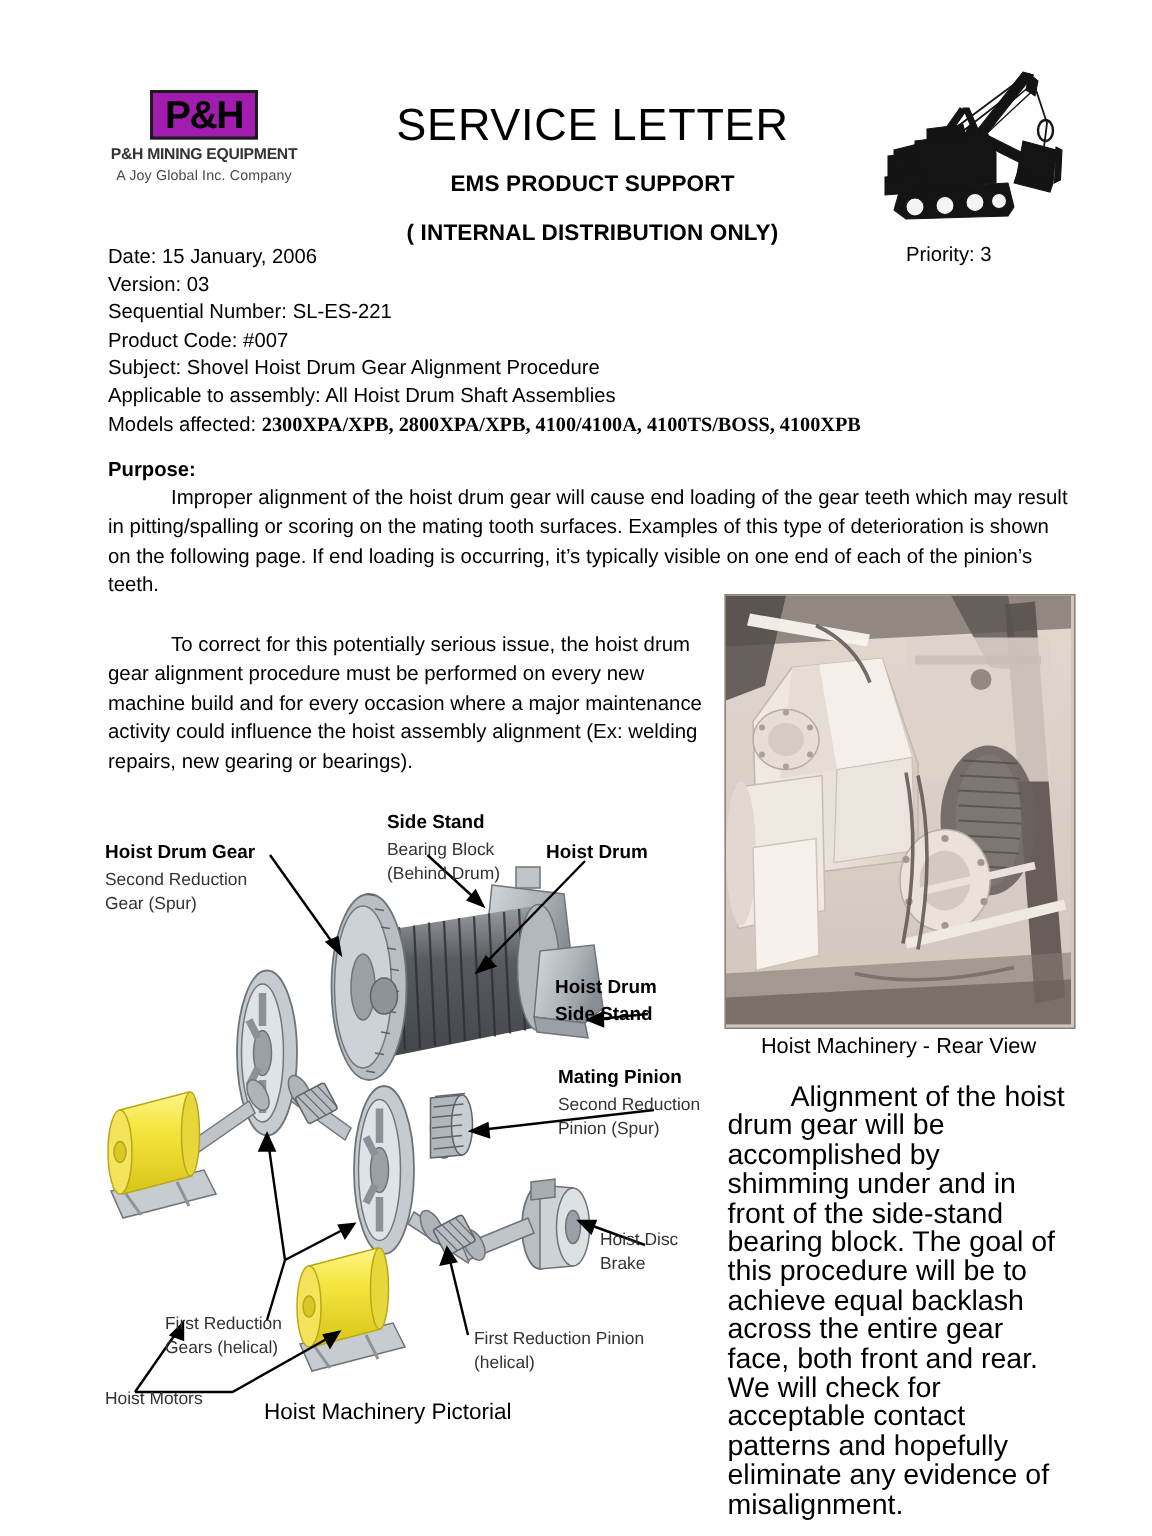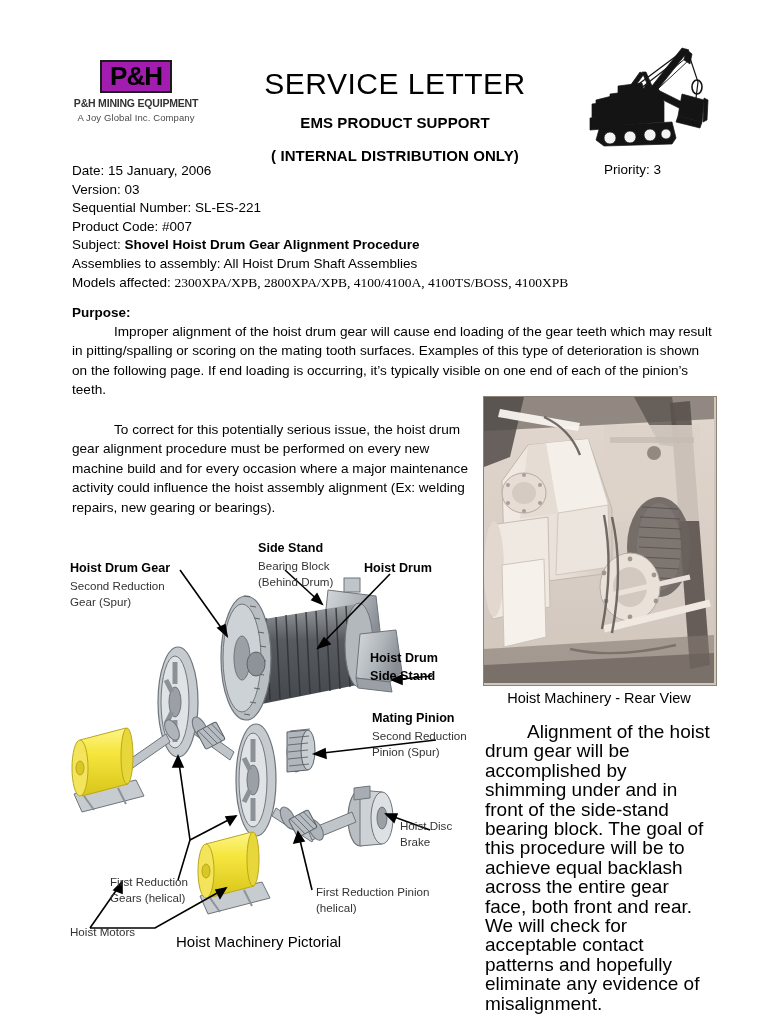--- a/index.html
+++ b/index.html
@@ -91,22 +91,22 @@
   
   .meta {
     position: absolute;
     left: 72px;
     top: 162px;
     width: 620px;
     font-size: 13.5px;
     line-height: 18.6px;
   }
   .meta-row { white-space: nowrap; }
-  .meta .b { font-weight: bold; margin-top: 23px; }
-  .meta .models { font-family: "Liberation Serif", serif; font-size: 13.5px; }
+  .meta .b { font-weight: normal; margin-top: 23px; }
+  .meta .models { font-family: "Liberation Serif", serif; font-size: 13.5px; font-weight: bold; }
   .priority {
     position: absolute;
     left: 604px;
     top: 162px;
     font-size: 13.5px;
   }
 
   
   .purpose-head {
     position: absolute;
@@ -261,21 +261,21 @@
     </div>
     <div class="meta-row">
       <span>Product Code:</span>
       <span>#007</span>
     </div>
     <div class="meta-row">
       <span>Subject:</span>
       <span class="b">Shovel Hoist Drum Gear Alignment Procedure</span>
     </div>
     <div class="meta-row">
-      <span>Assemblies to assembly:</span>
+      <span>Applicable to assembly:</span>
       <span>All Hoist Drum Shaft Assemblies</span>
     </div>
     <div class="meta-row">
       <span>Models affected:</span>
       <span class="models">2300XPA/XPB, 2800XPA/XPB, 4100/4100A, 4100TS/BOSS, 4100XPB</span>
     </div>
   </div>
   <div class="priority">Priority: 3</div>
 
   <div class="purpose-head">Purpose:</div>

